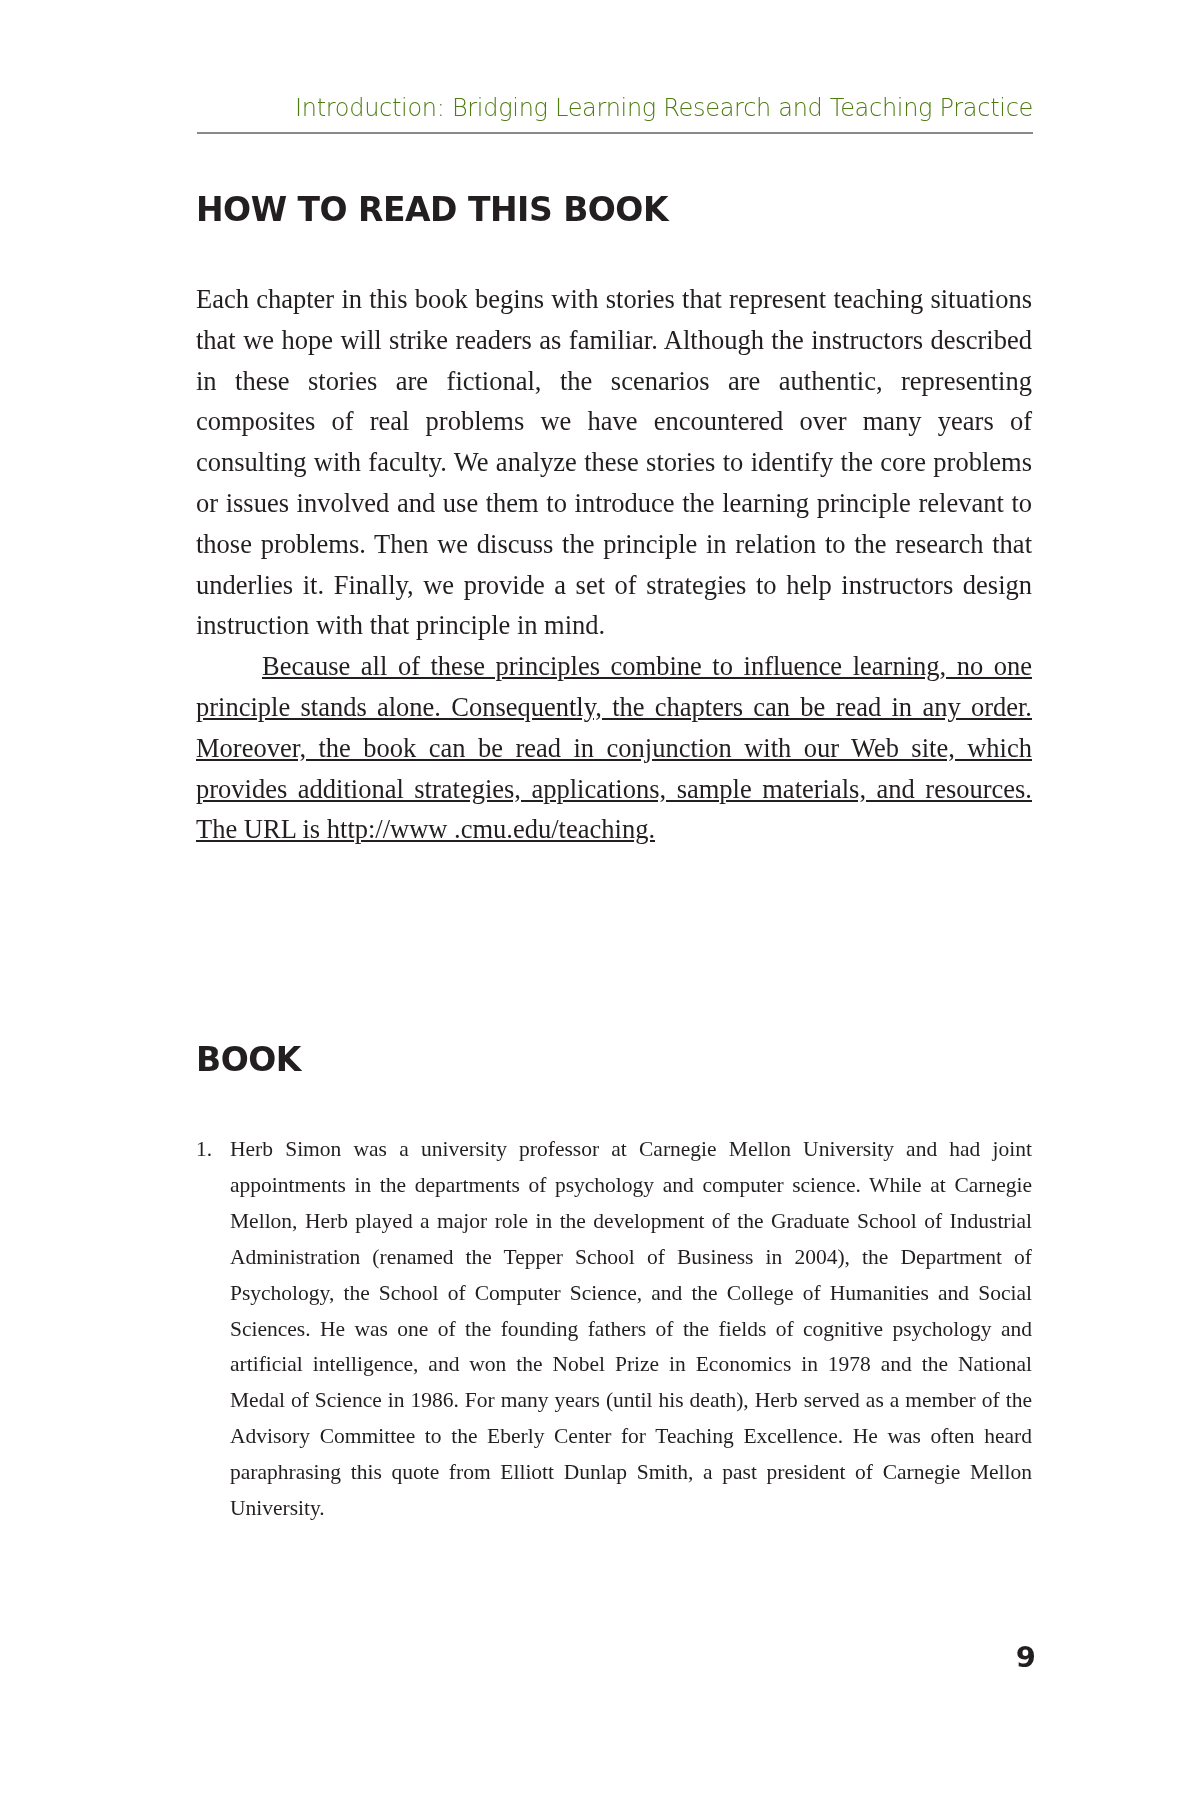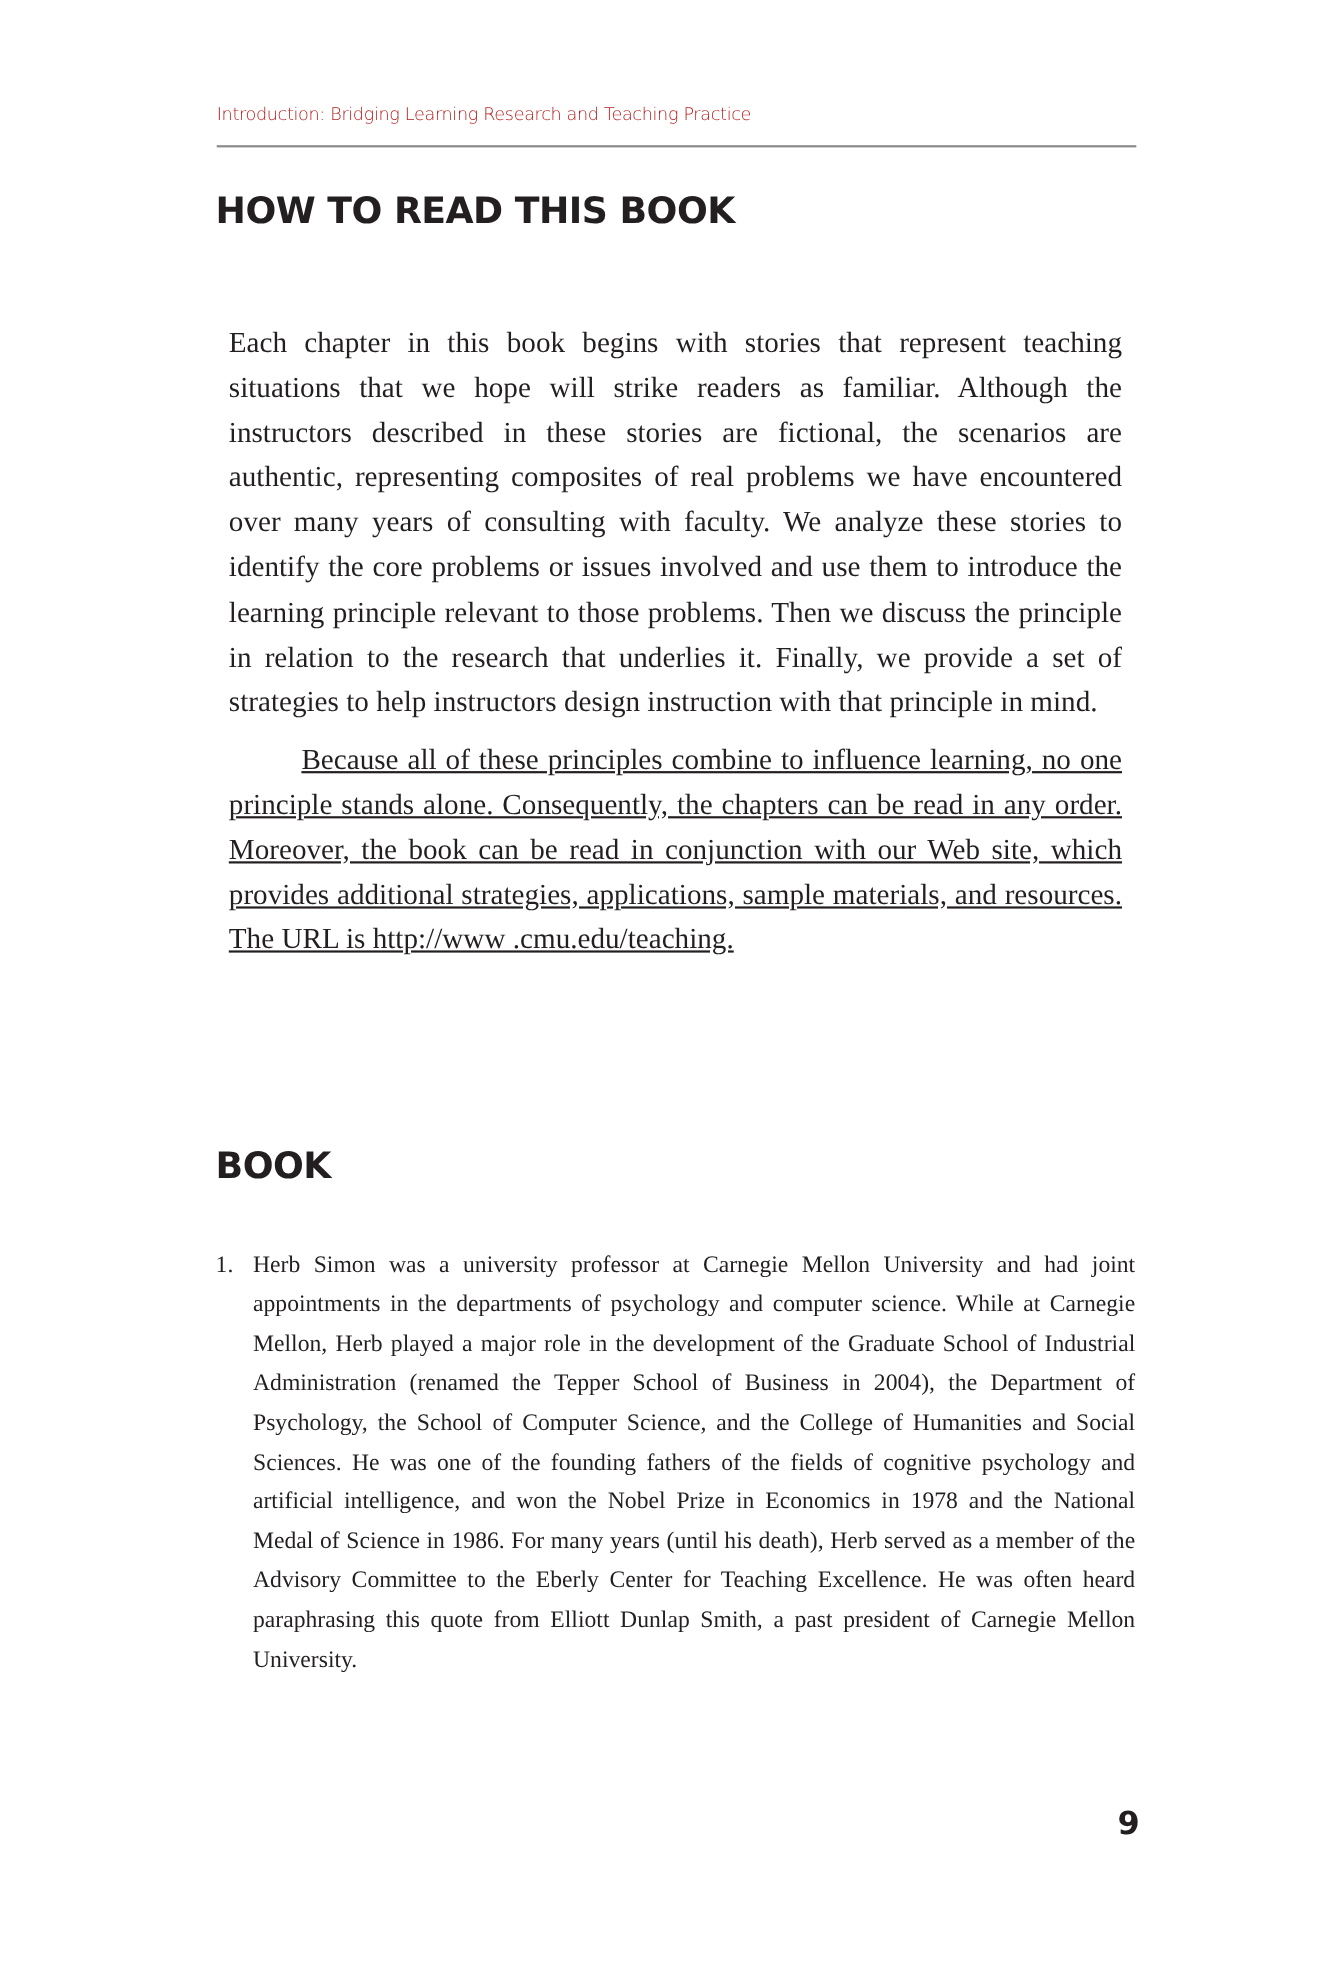--- a/index.html
+++ b/index.html
@@ -1,39 +1,39 @@
 <!DOCTYPE html>
 <html><head>
   <meta charset="utf-8">
   <style>
     html, body { margin: 0; padding: 0; background: #ffffff; }
     body { width: 1200px; height: 1800px; position: relative; overflow: hidden; color: #231f20; }
     .running-head {
       position: absolute; left: 197px; width: 836px; top: 94px;
-      text-align: left; font-family: "DejaVu Sans", sans-serif;
-      font-size: 16px; font-weight: 300; color: #b91c1c; letter-spacing: -0.3px;
+      text-align: right; font-family: "DejaVu Sans", sans-serif;
+      font-size: 24px; font-weight: 300; color: #4d7c0f; letter-spacing: -0.3px;
       white-space: nowrap;
     }
     .head-rule {
       position: absolute; left: 197px; width: 836px; top: 132px;
       height: 0; border-top: 2px solid #8a8a8a;
     }
     .section-title {
       position: absolute; left: 196px;
       font-family: "DejaVu Sans", sans-serif; font-weight: bold;
       color: #231f20; letter-spacing: -0.5px; margin: 0;
     }
-    #title-how { top: 172px; font-size: 33px; }
+    #title-how { top: 190px; font-size: 33px; }
     #title-note { top: 1040px; font-size: 33px; }
     .body-text {
       position: absolute; left: 196px; width: 836px; top: 279px;
       font-family: "Liberation Serif", serif; font-size: 26.5px;
       line-height: 40.8px; text-align: justify; hyphens: manual; margin: 0;
     }
-    .body-text p { margin: 12px; }
+    .body-text p { margin: 0; }
     .body-text p.indent { text-indent: 66px; text-decoration: underline; }
     .notes {
       position: absolute; left: 196px; width: 836px; top: 1132px;
       font-family: "Liberation Serif", serif; font-size: 21.5px;
       line-height: 35.9px; margin: 0; padding: 0; list-style: none;
     }
     .note-item { position: relative; padding-left: 34px; text-align: justify; }
     .note-num { position: absolute; left: 0; top: 0; }
     .page-number {
       position: absolute; left: 996px; width: 40px; top: 1640px;

